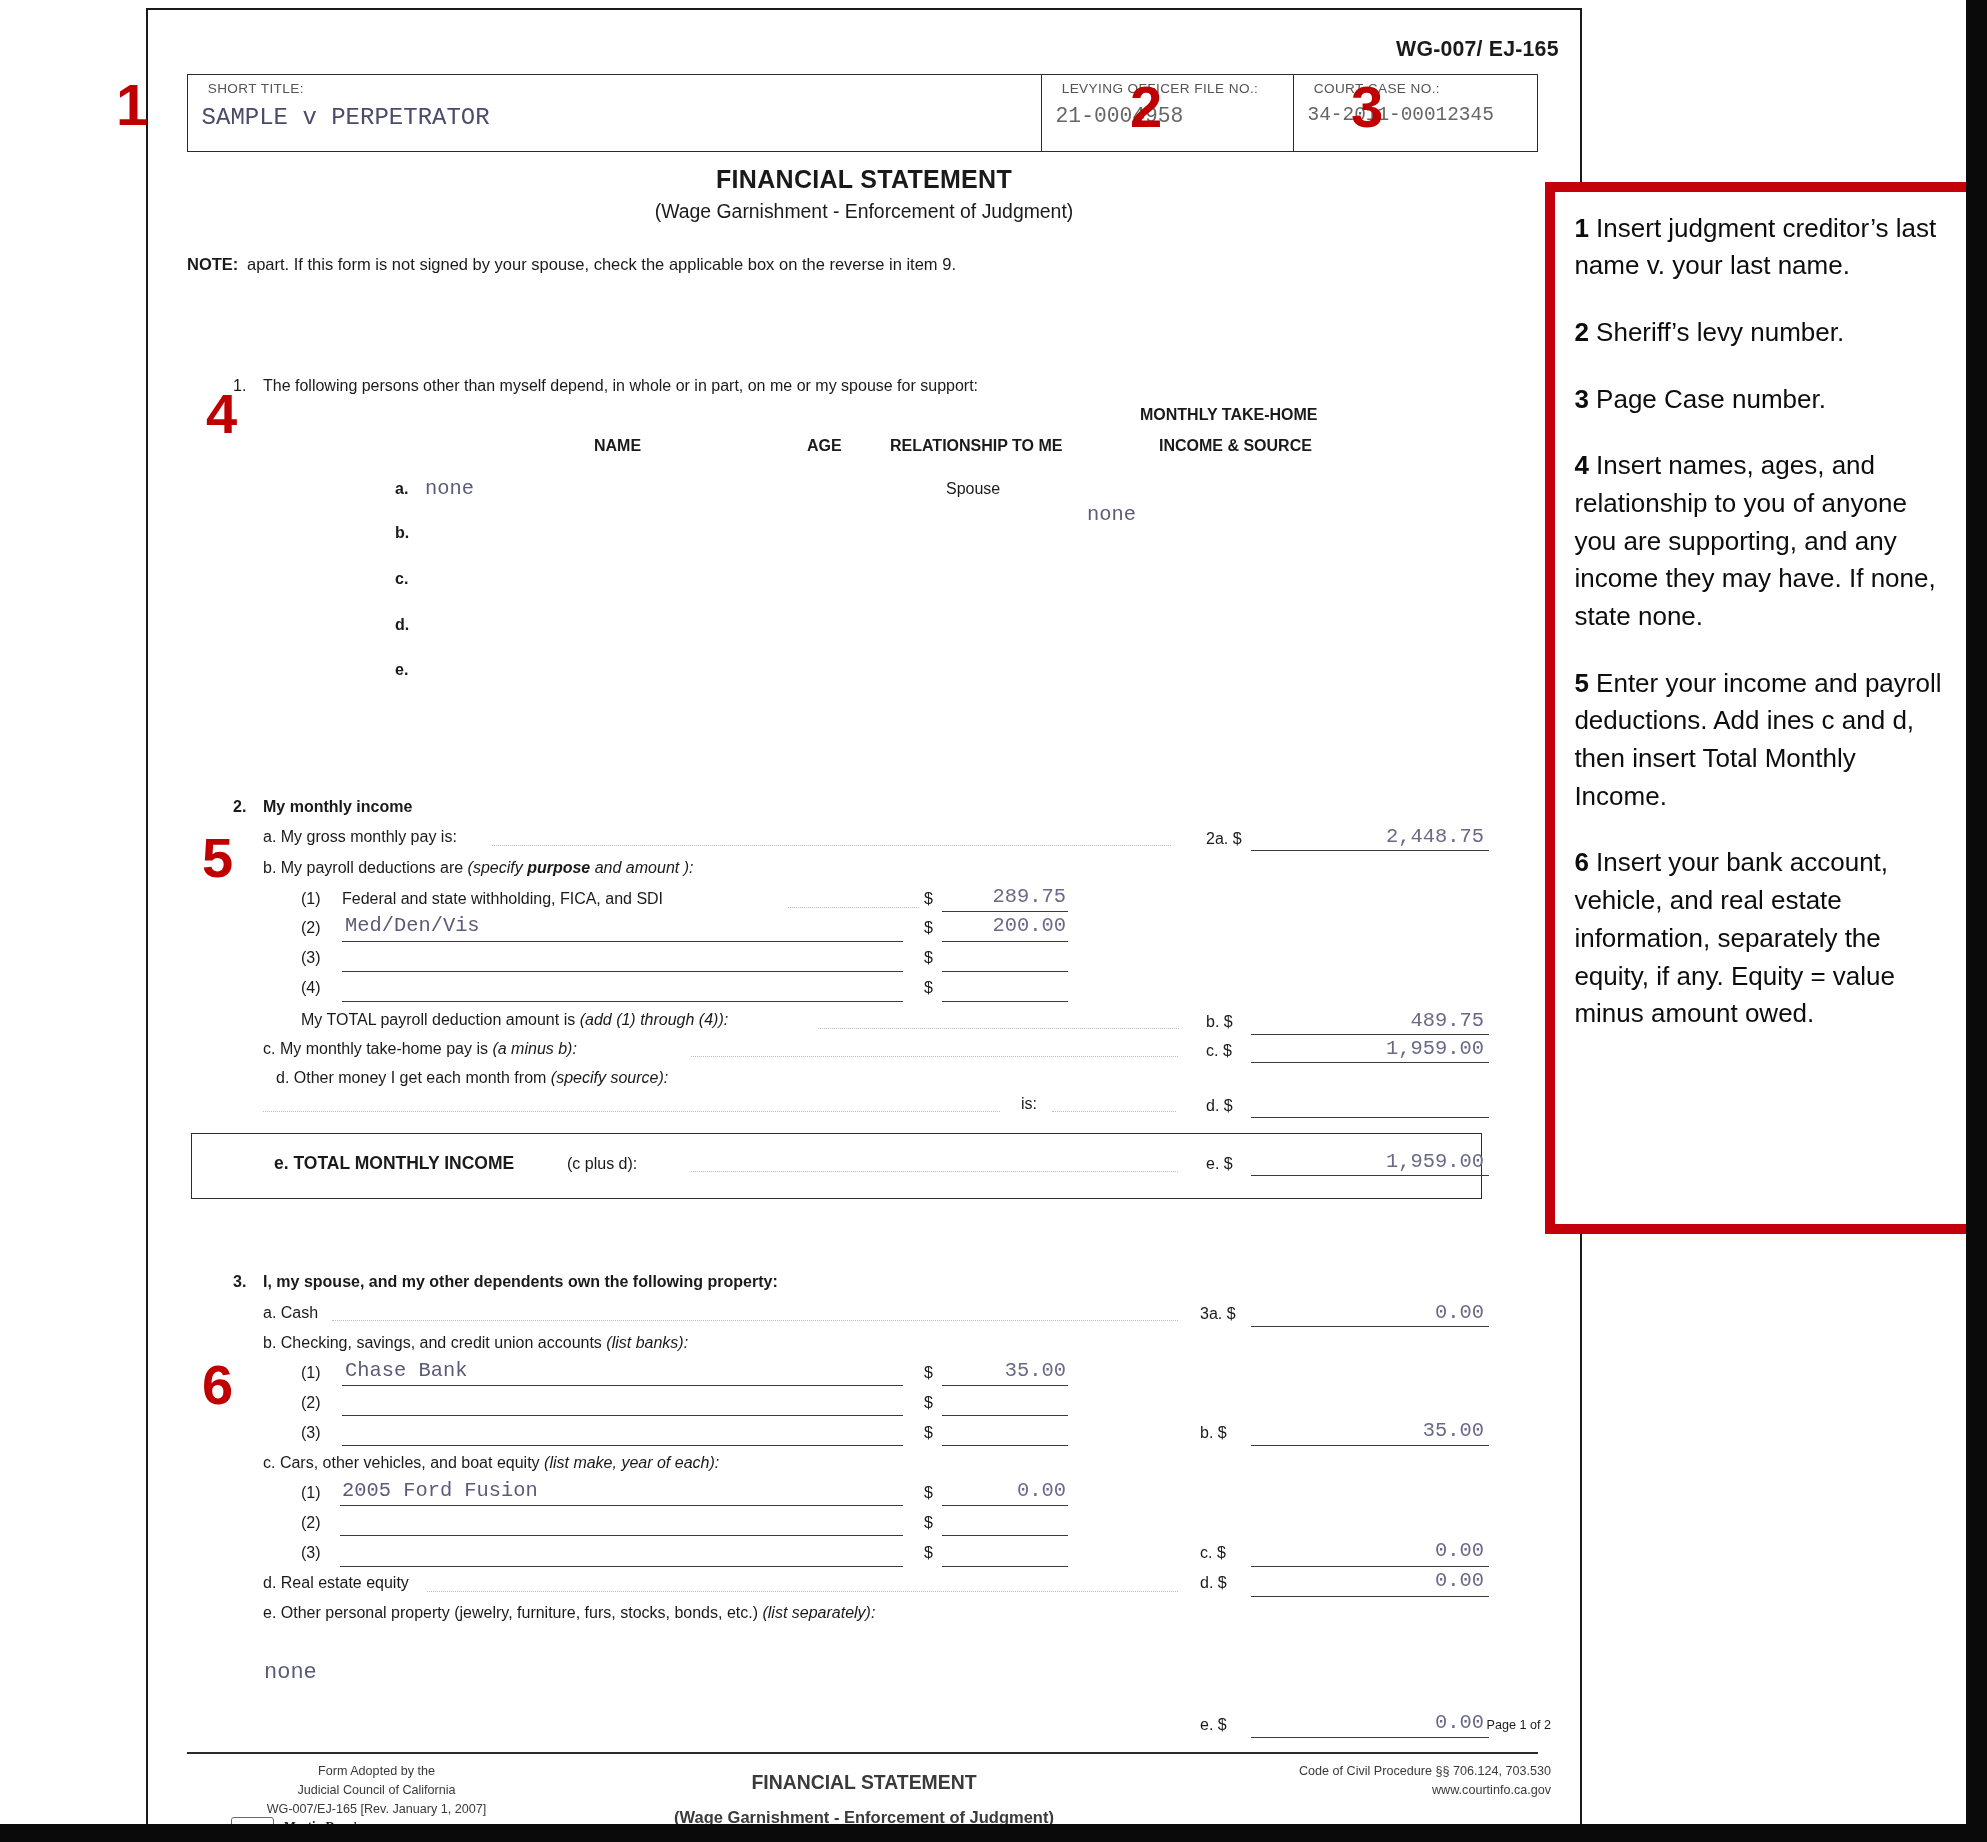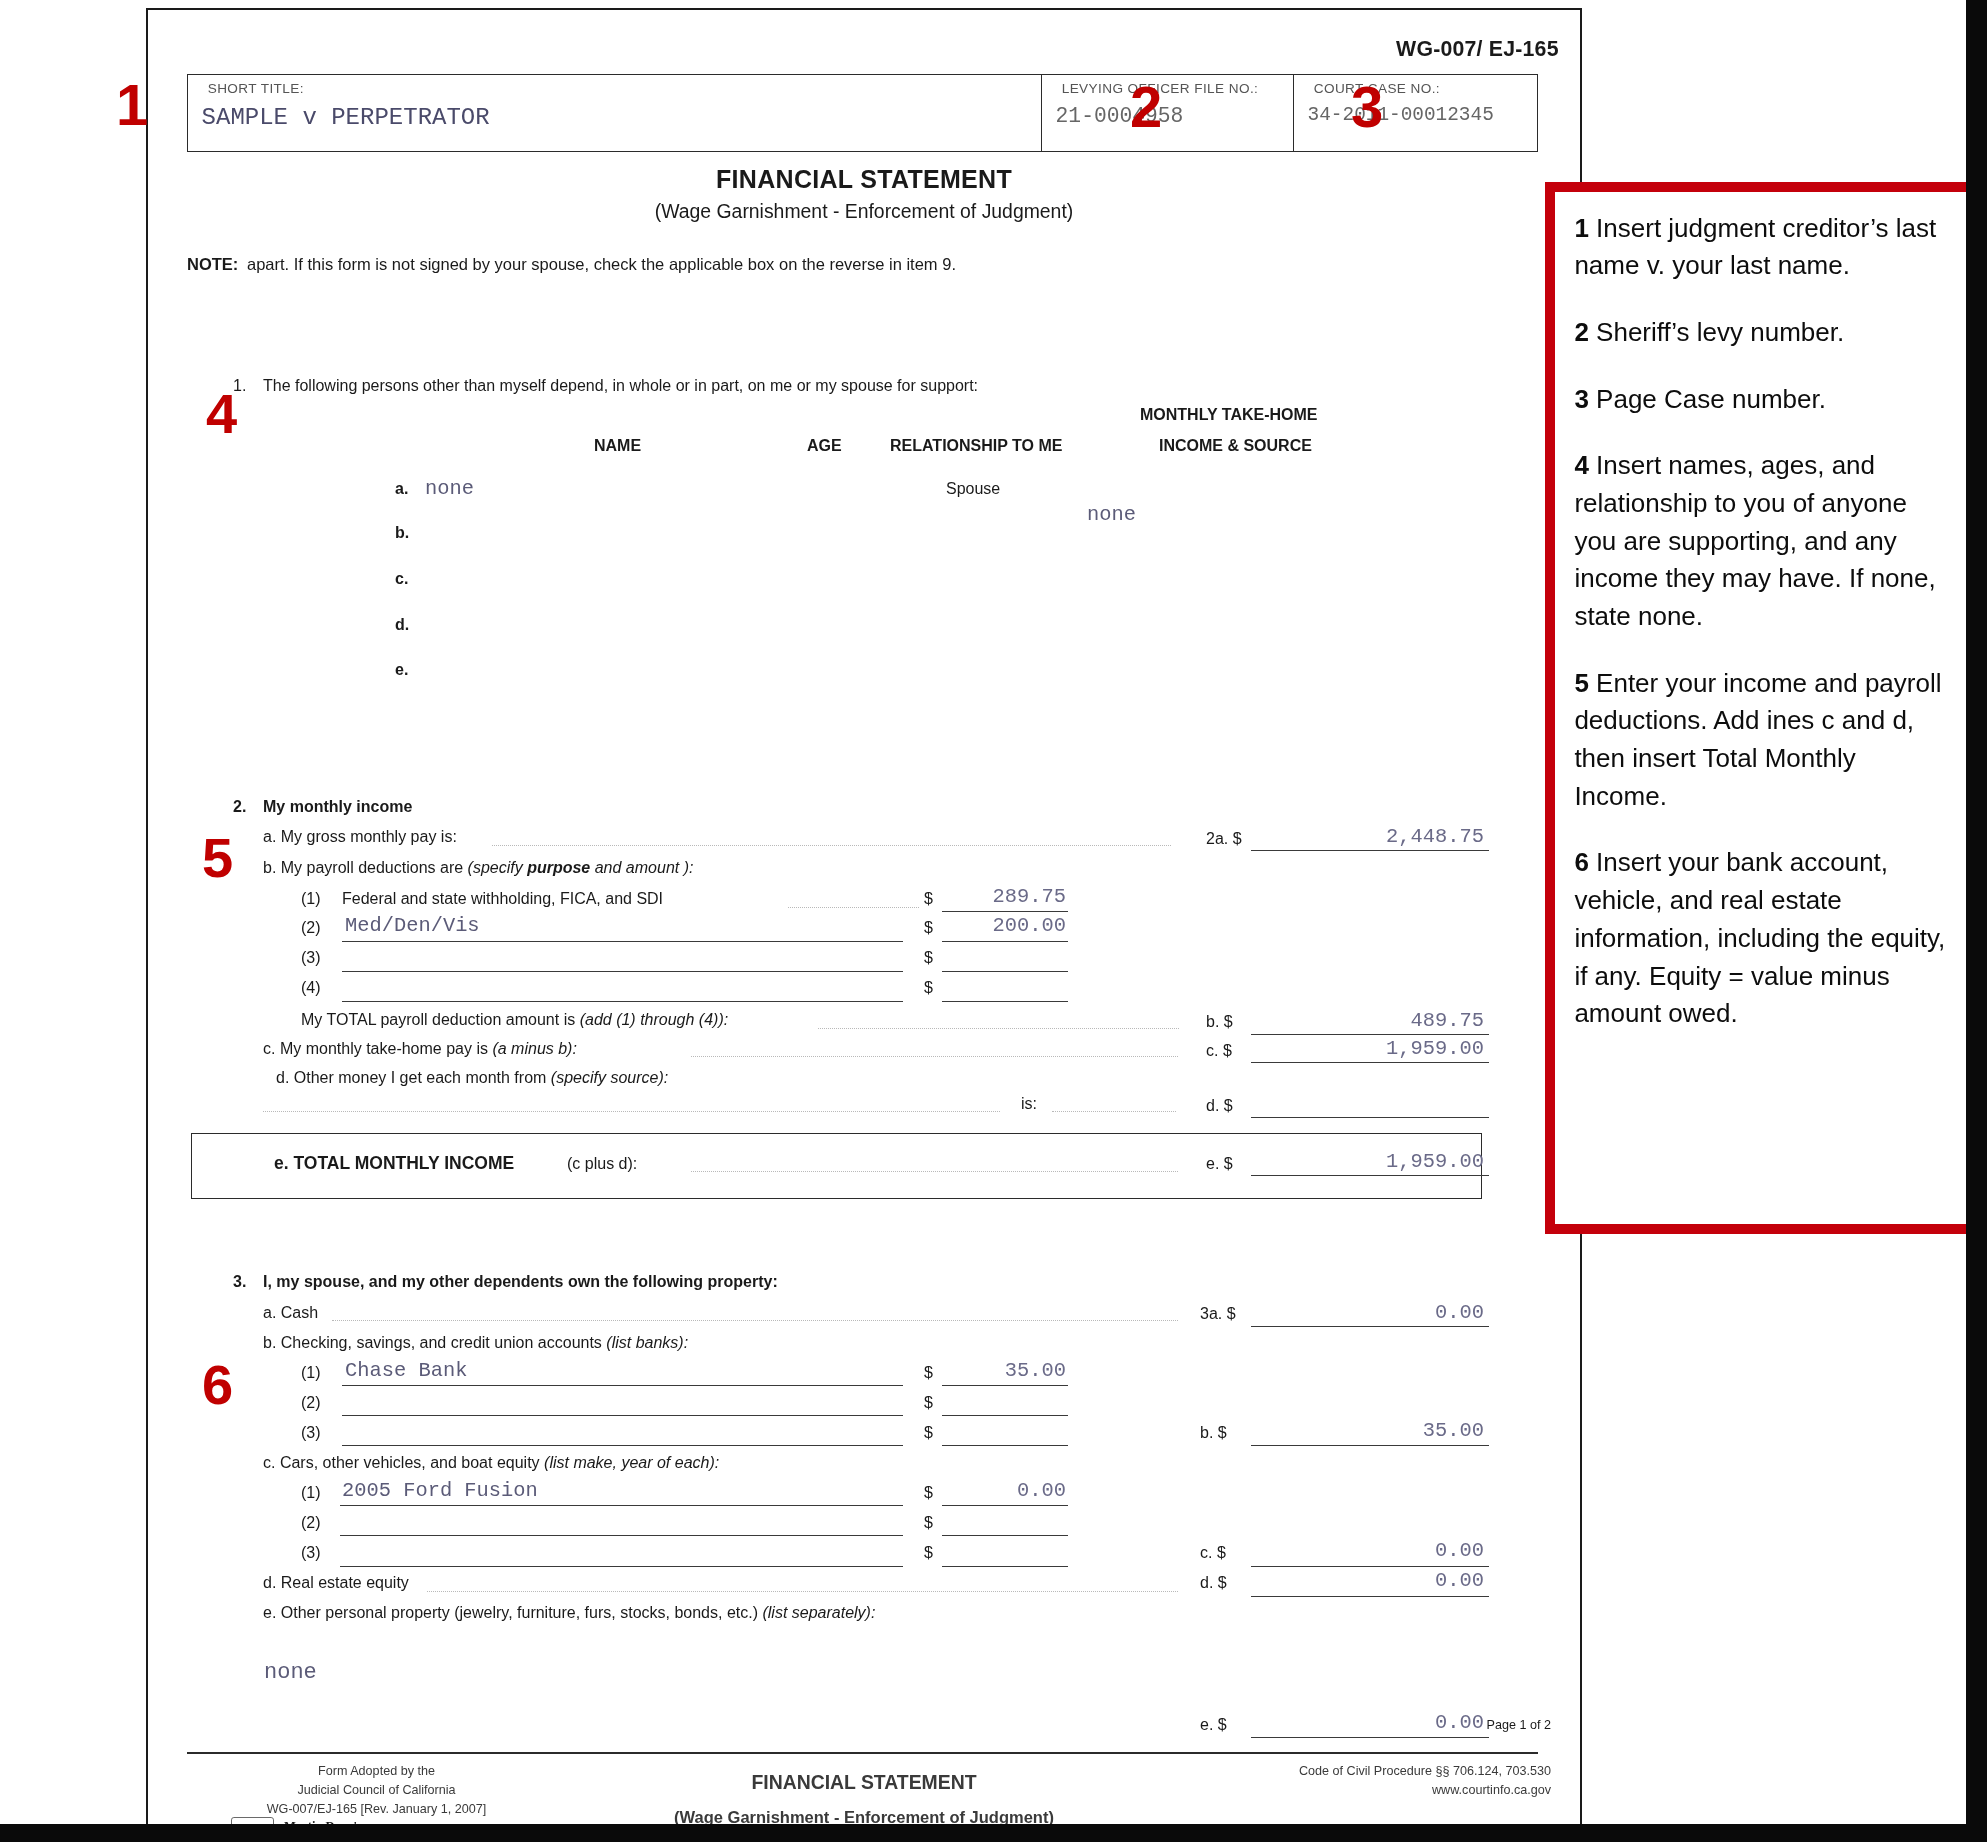--- a/index.html
+++ b/index.html
@@ -361,19 +361,19 @@
   <div class="annot-item">
     <span class="an">4</span>
     <span>Insert names, ages, and relationship to you of anyone you are supporting, and any income they may have. If none, state none.</span>
   </div>
   <div class="annot-item">
     <span class="an">5</span>
     <span>Enter your income and payroll deductions. Add ines c and d, then insert Total Monthly Income.</span>
   </div>
   <div class="annot-item">
     <span class="an">6</span>
-    <span>Insert your bank account, vehicle, and real estate information, including the equity, if any. Equity = value minus amount owed.</span>
+    <span>Insert your bank account, vehicle, and real estate information, separately the equity, if any. Equity = value minus amount owed.</span>
   </div>
 </div>
 
 <div id="edge-right"></div>
 <div id="edge-bottom"></div>
 
 
 </body></html>

